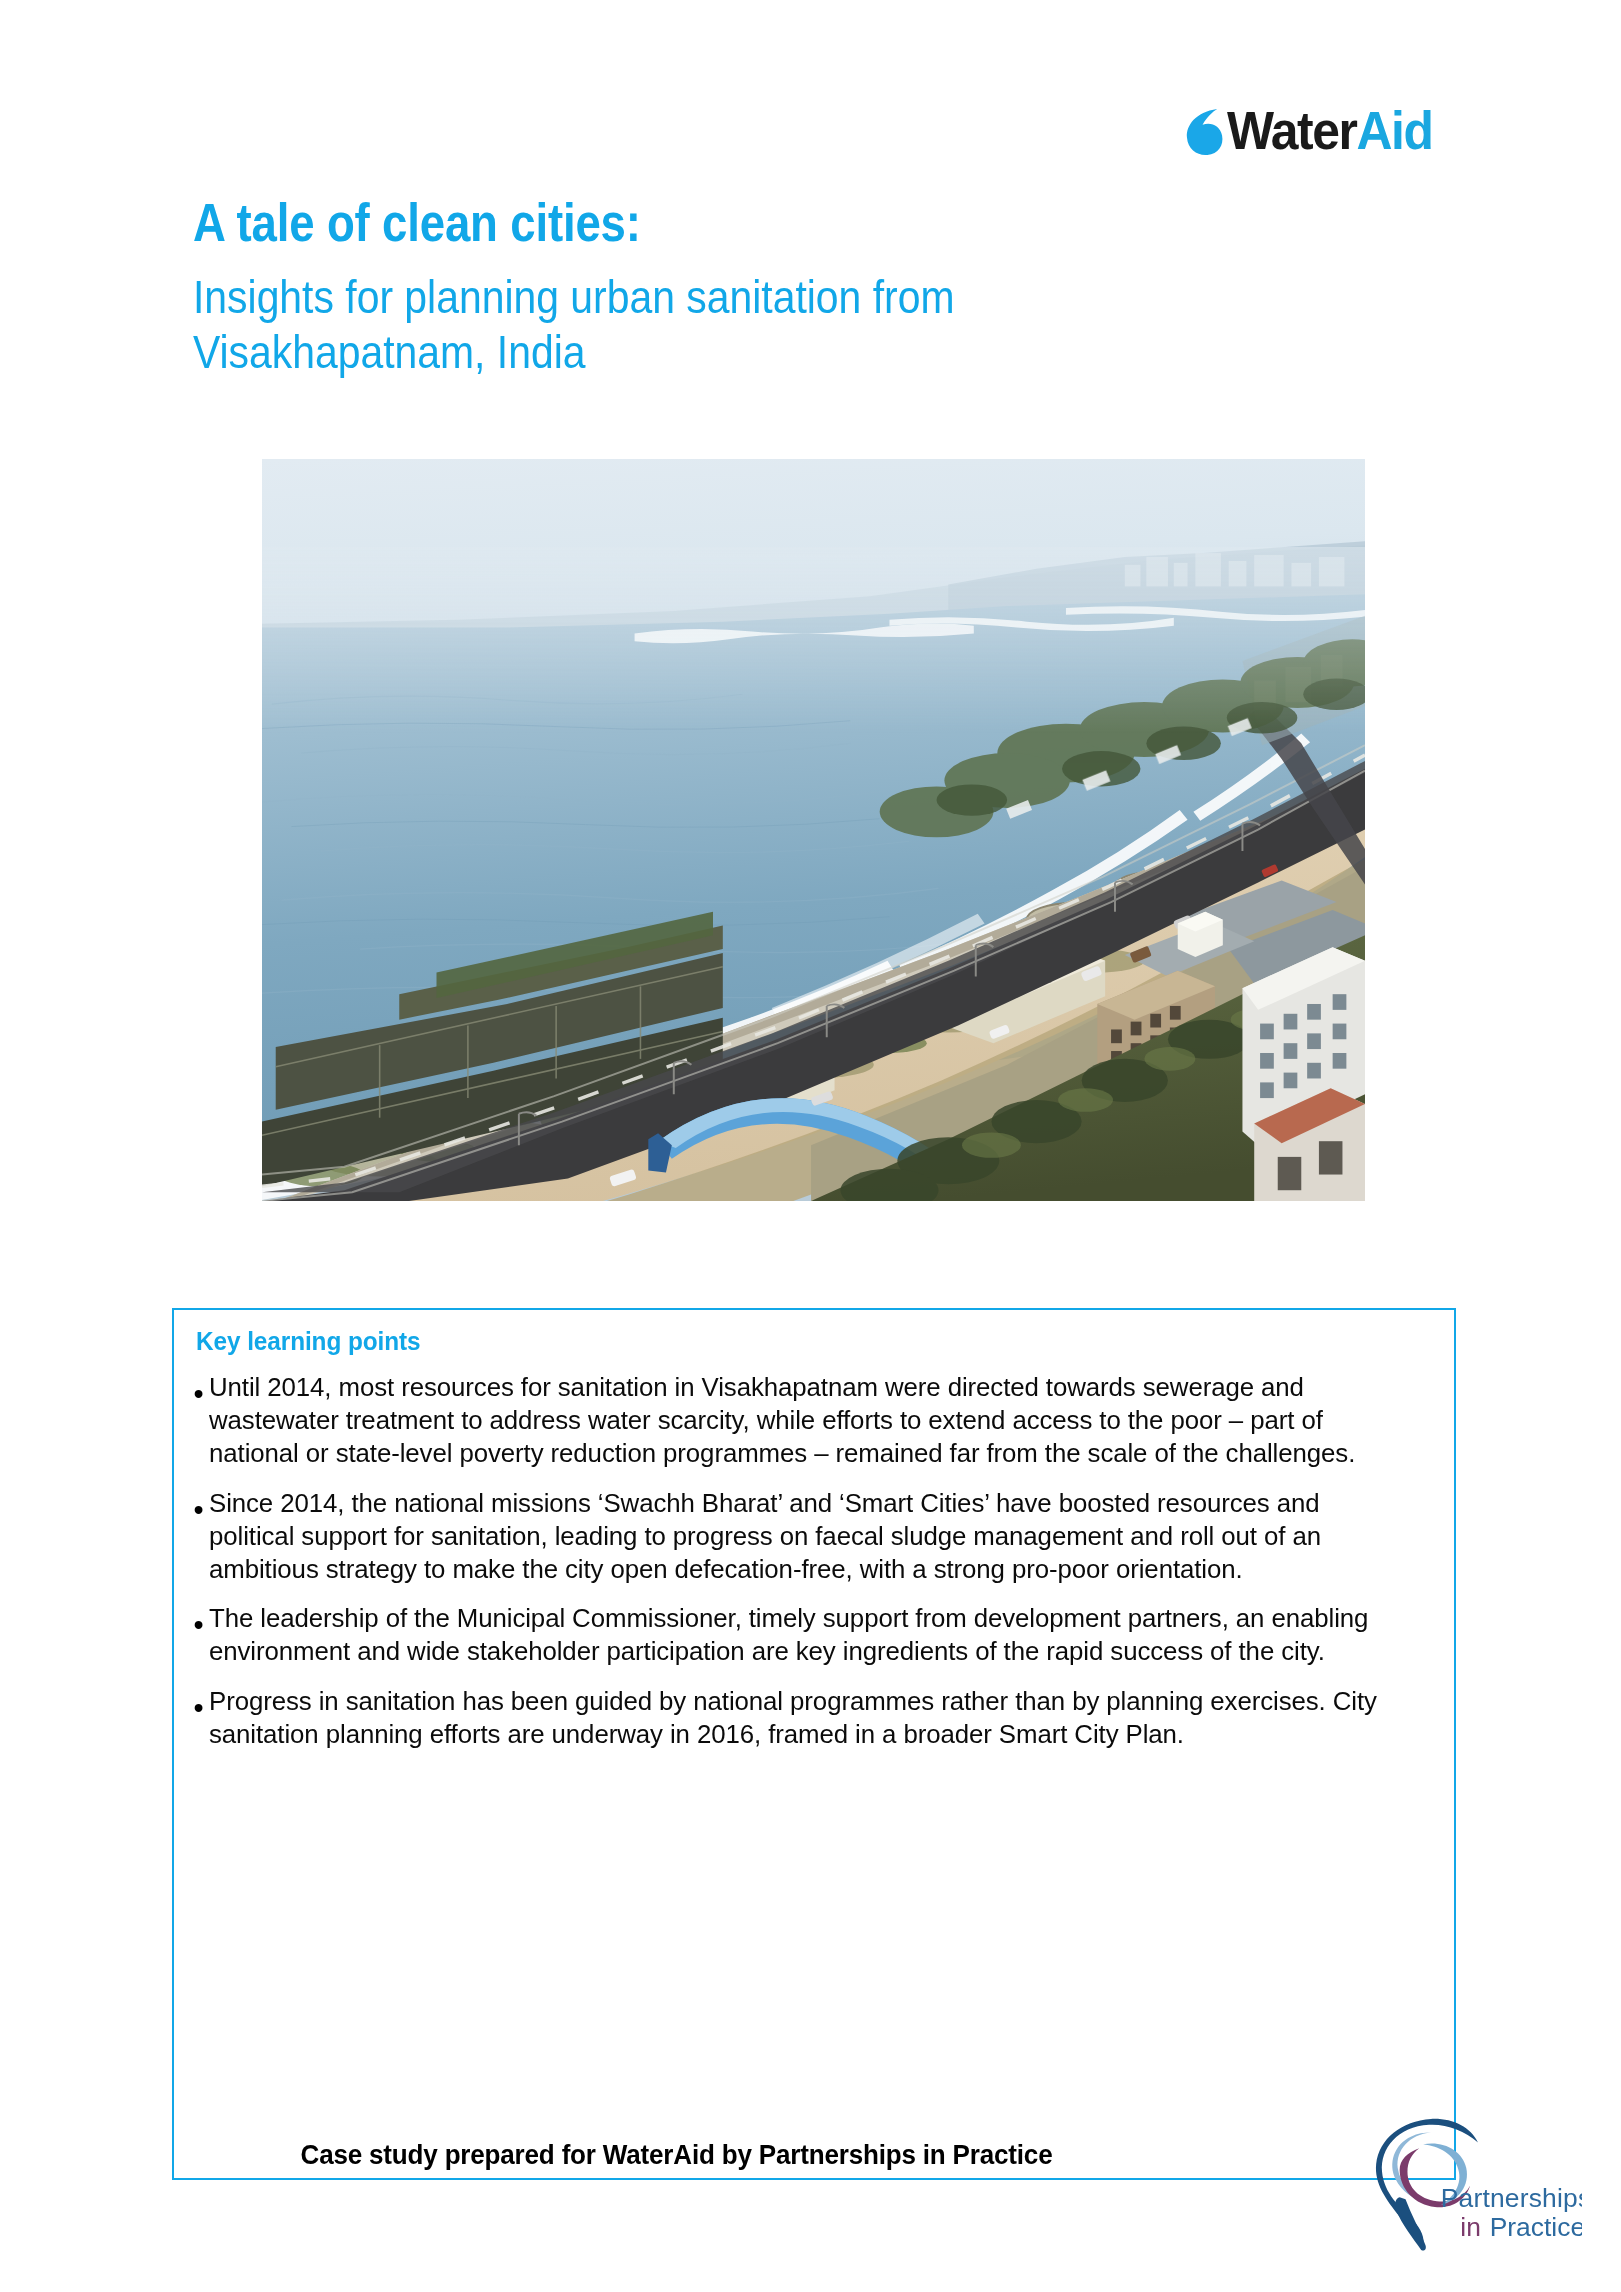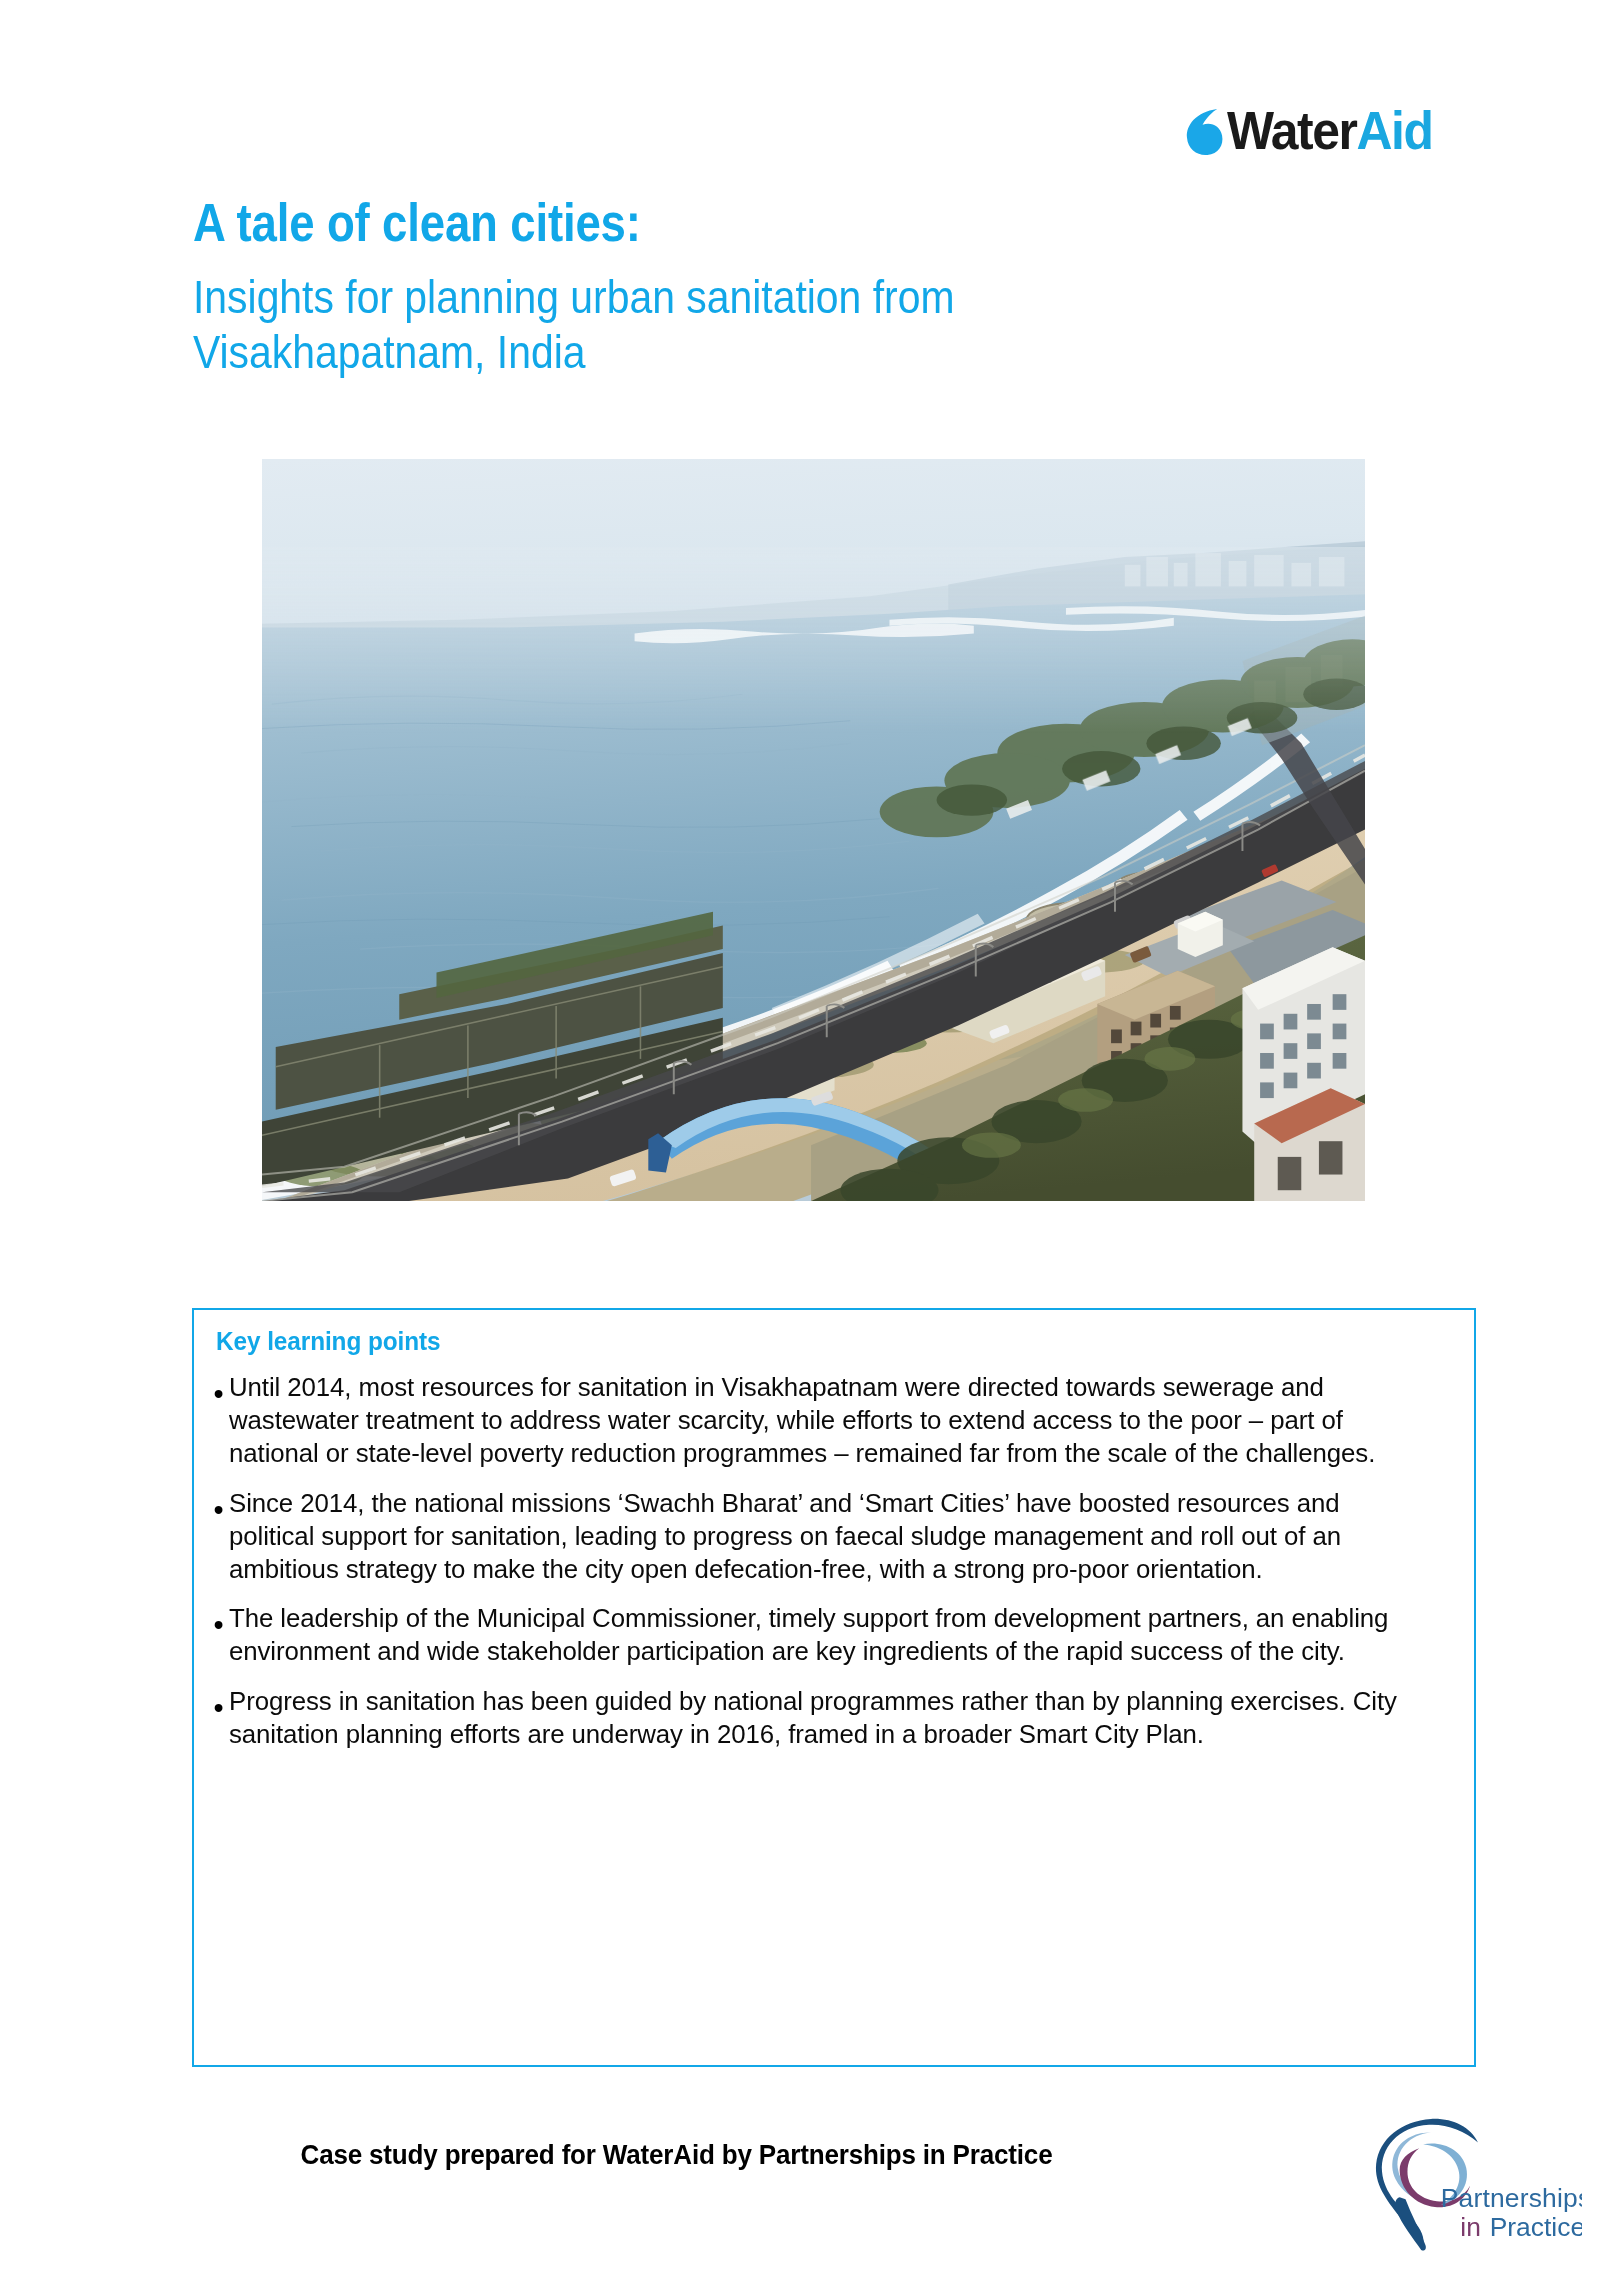--- a/index.html
+++ b/index.html
@@ -82,25 +82,24 @@
     background: #b8cbd8;
   }
   .photo svg { display: block; width: 100%; height: 100%; }
 
   
   .klbox {
     position: absolute;
     left: 172px;
     top: 1308px;
     width: 1284px;
-    height: 759px;
+    height: 872px;
     border: 2.9px solid #11a7e8;
     box-sizing: border-box;
     background: #ffffff;
-    margin-left: 20px;
   }
   .kl-heading {
     position: absolute;
     left: 21.6px;
     top: 15.7px;
     font-size: 26.5px;
     font-weight: bold;
     color: #11a7e8;
     letter-spacing: -0.1px;
     transform: scaleX(0.92);

